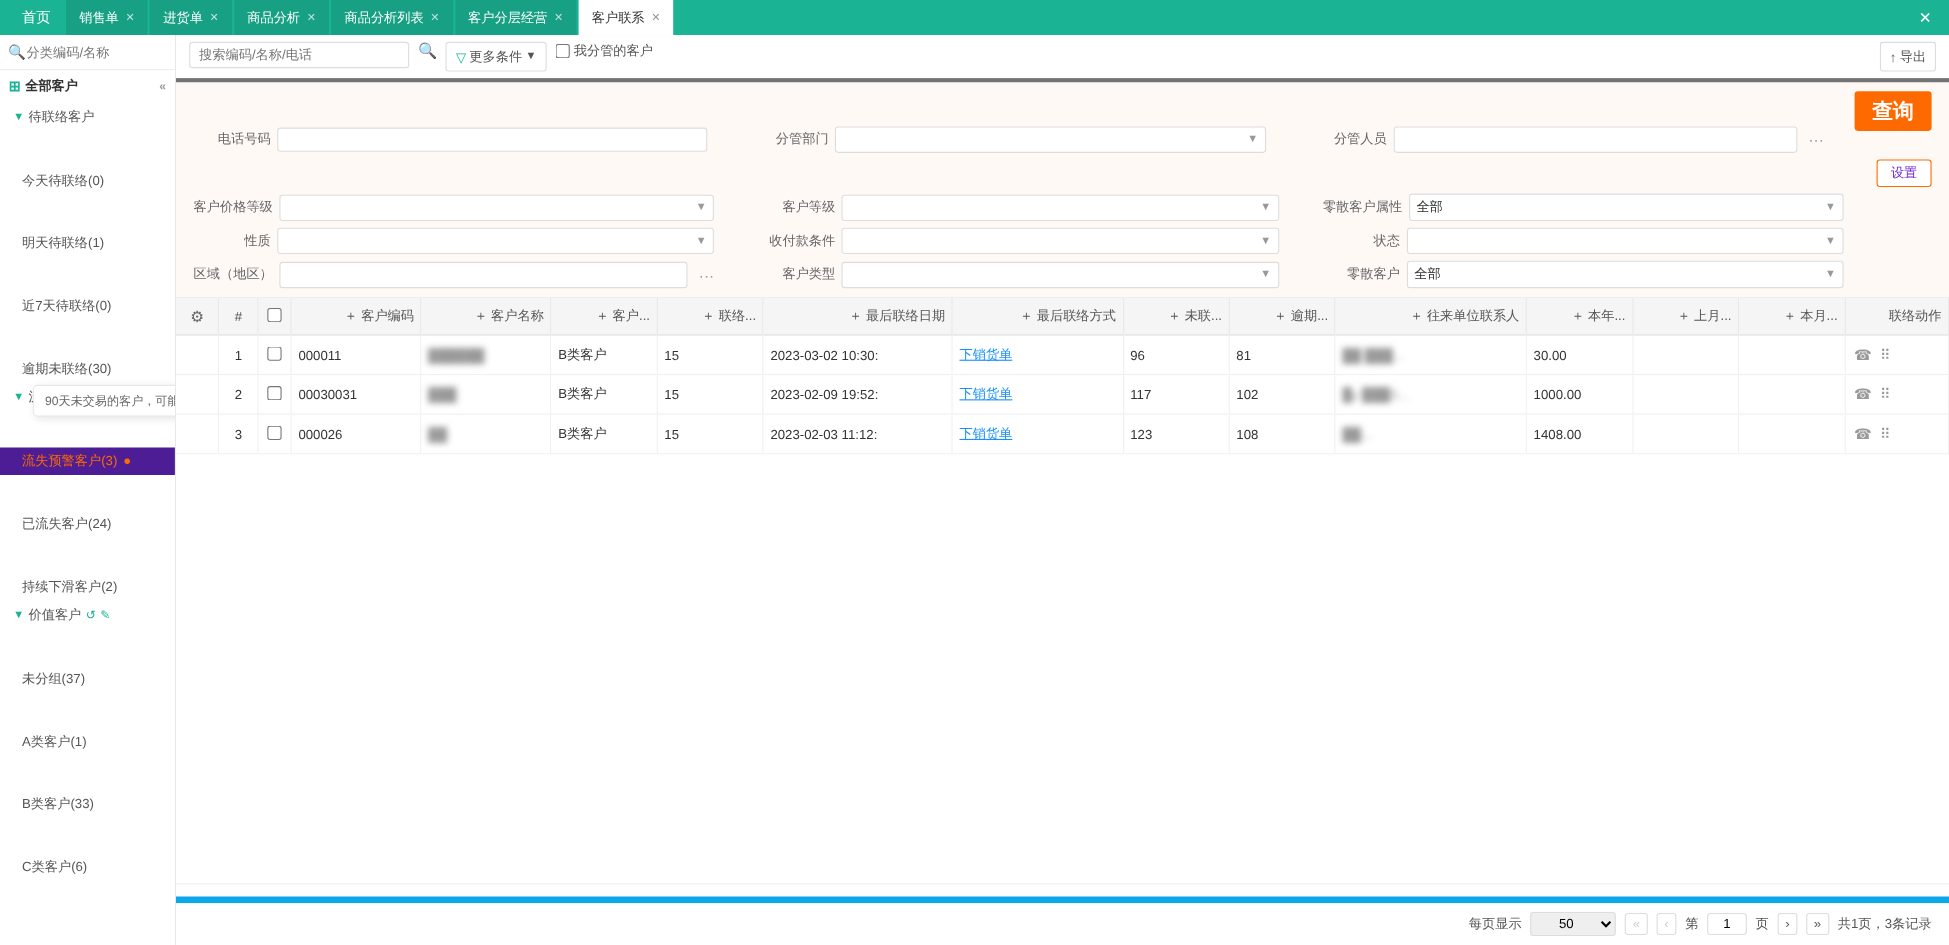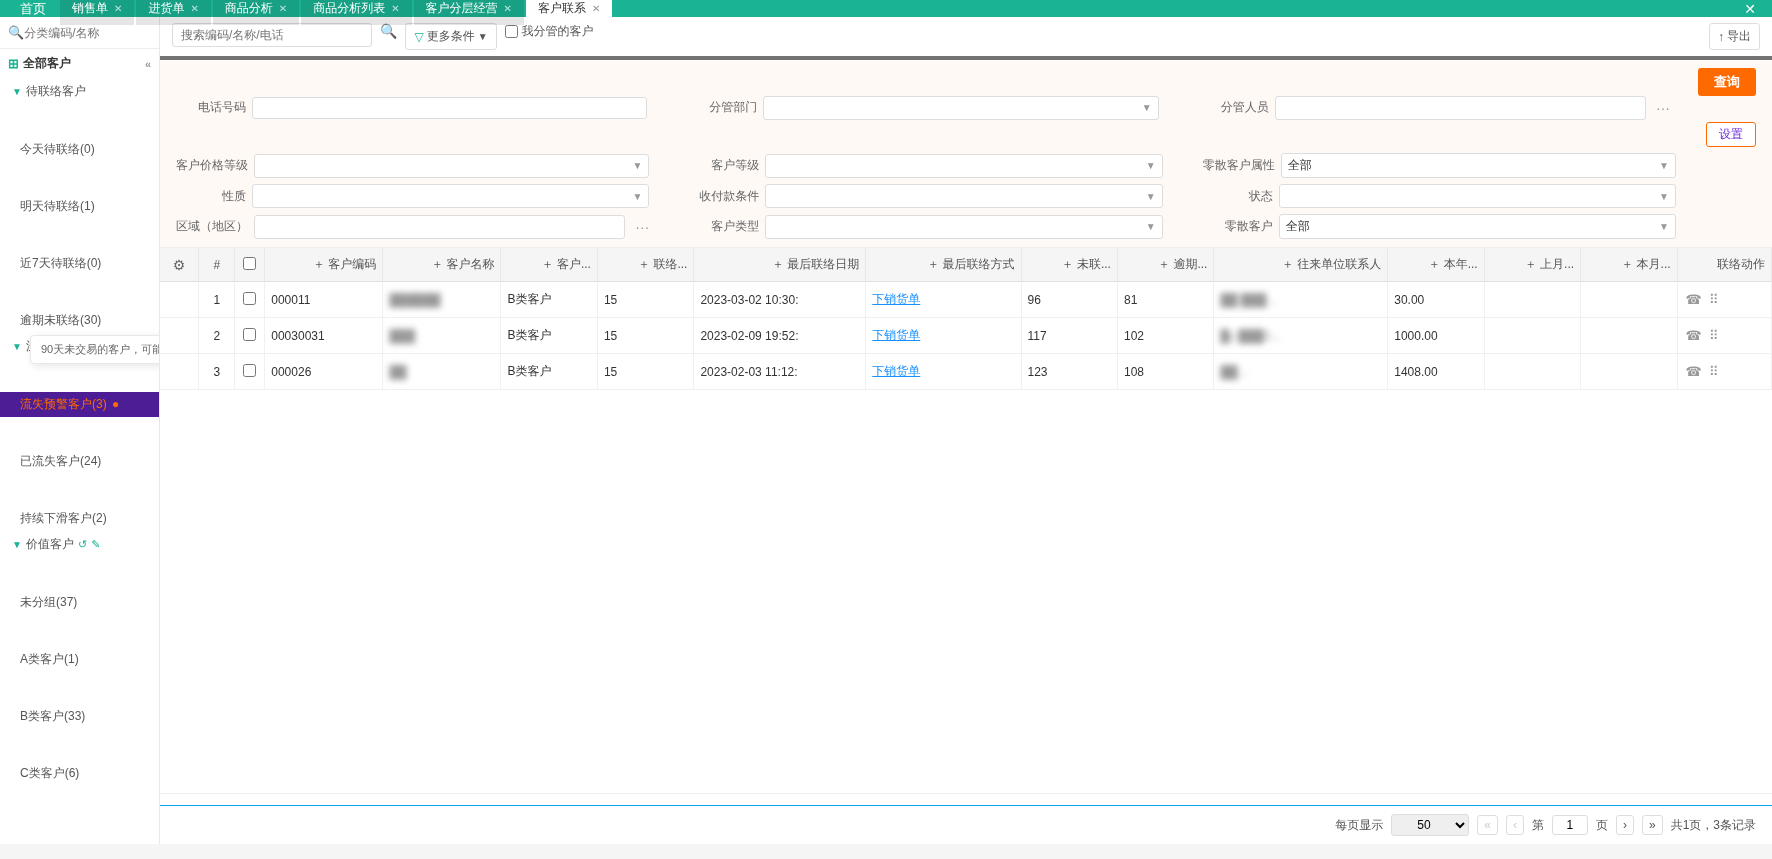--- a/index.html
+++ b/index.html
@@ -1,21 +1,21 @@
 <!DOCTYPE html>
 <html><head>
   <meta charset="utf-8">
   <style>
     * { box-sizing: border-box; margin: 0; padding: 0; font-family: 'Microsoft YaHei', Arial, sans-serif; font-size: 12px; }
     body { background: #f5f5f5; overflow: hidden; }
 
     
     .top-nav {
       background: #1ab394;
-      height: 17px;
+      height: 32px;
       display: flex;
       align-items: center;
       padding: 0 8px;
       color: #fff;
     }
     .top-nav .nav-home {
       padding: 0 12px;
       height: 32px;
       line-height: 32px;
       color: #fff;
@@ -275,21 +275,21 @@
       margin-left: 4px;
       font-size: 14px;
     }
     .query-btn {
       background: #ff6a00;
       color: #fff;
       border: none;
       border-radius: 3px;
       padding: 5px 16px;
       cursor: pointer;
-      font-size: 13px;
+      font-size: 19px;
       font-weight: bold;
       margin-left: 28px;
     }
     .settings-btn {
       background: #fff;
       color: #6d28d9;
       border: 1px solid #ff6a00;
       border-radius: 3px;
       padding: 3px 12px;
       cursor: pointer;
@@ -356,21 +356,21 @@
       font-size: 14px;
       padding: 0;
     }
 
     
     .table-footer {
       display: flex;
       align-items: center;
       justify-content: flex-end;
       padding: 8px 16px;
-      border-top: 1px solid #0ea5e9;
+      border-top: 6px solid #0ea5e9;
       background: #fff;
       gap: 8px;
       font-size: 12px;
       color: #555;
     }
     .page-size-select {
       border: 1px solid #ddd;
       border-radius: 3px;
       padding: 2px 21px;
       font-size: 12px;

